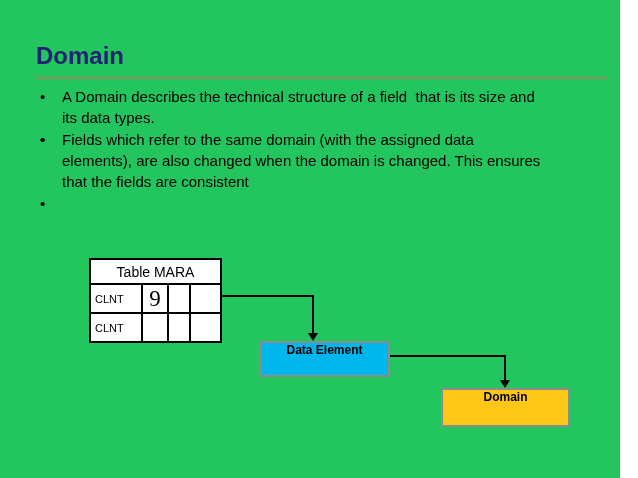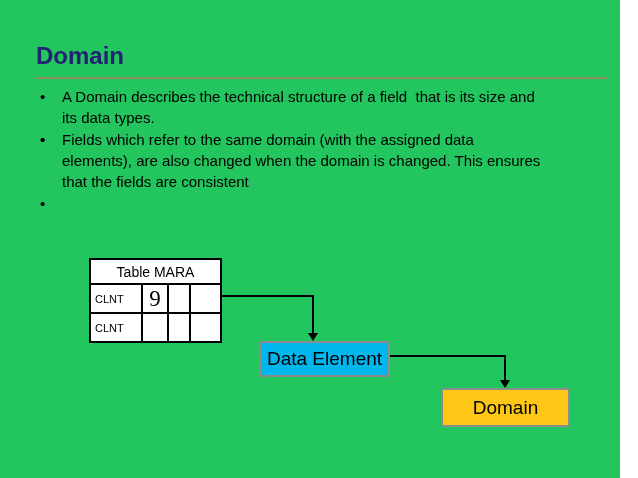--- a/index.html
+++ b/index.html
@@ -67,24 +67,25 @@
     border-left: 5px solid transparent;
     border-right: 5px solid transparent;
     border-top: 8px solid #000000;
   }
   .c1a { left: 308px; top: 333px; }
   .c2a { left: 500px; top: 380px; }
 
   .box {
     position: absolute;
     box-sizing: border-box;
-    display: flex; align-items: center; justify-content: center;
+    display: flex; align-items: flex-start; justify-content: center;
     border: 2px solid #8C8C8C;
-    font-size: 19px;
+    font-size: 12px;
     color: #000000;
+    font-weight: bold;
   }
   .de  { left: 259px; top: 341px; width: 131px; height: 36px; background: #00B6ED; }
   .dom { left: 441px; top: 388px; width: 129px; height: 39px; background: #FFC715; }
 </style>
 </head>
 <body>
 
 <div class="slide">
 
   <h1 class="title">Domain</h1>

